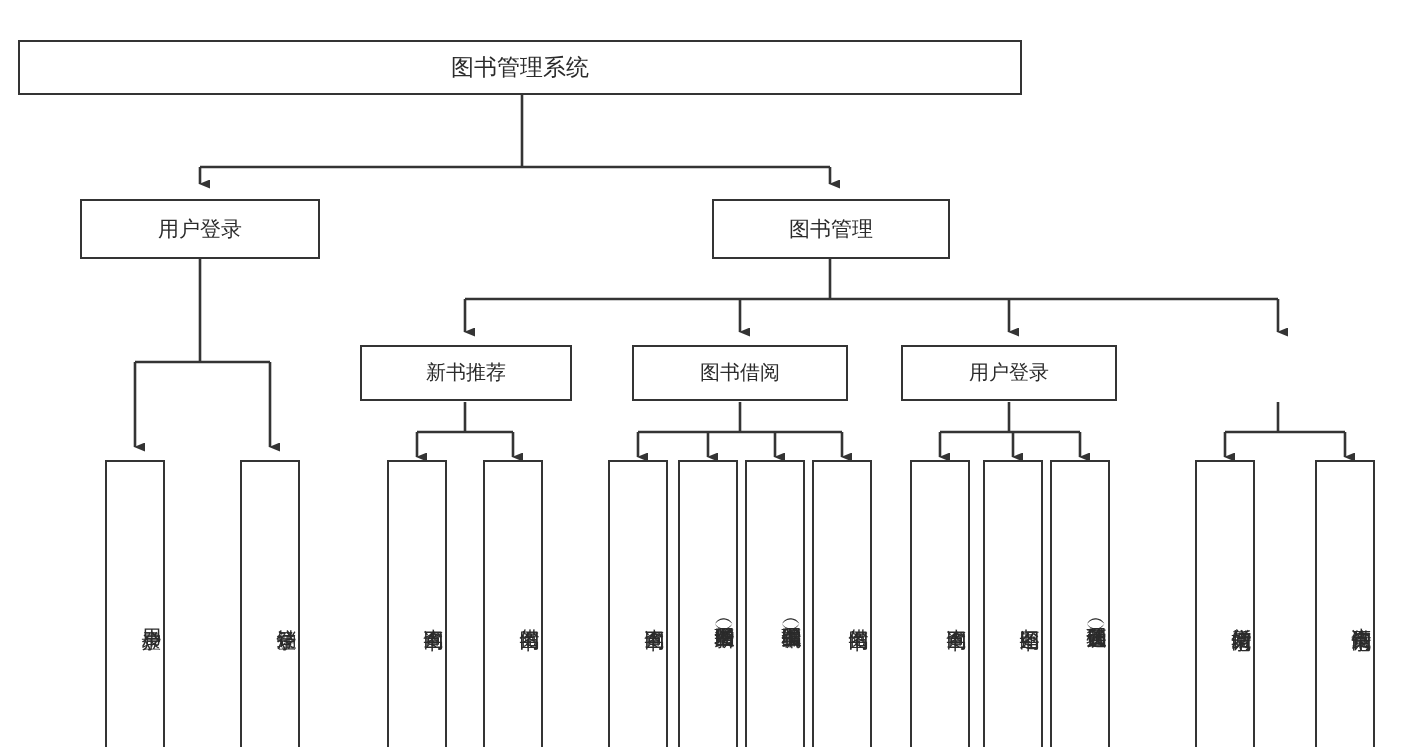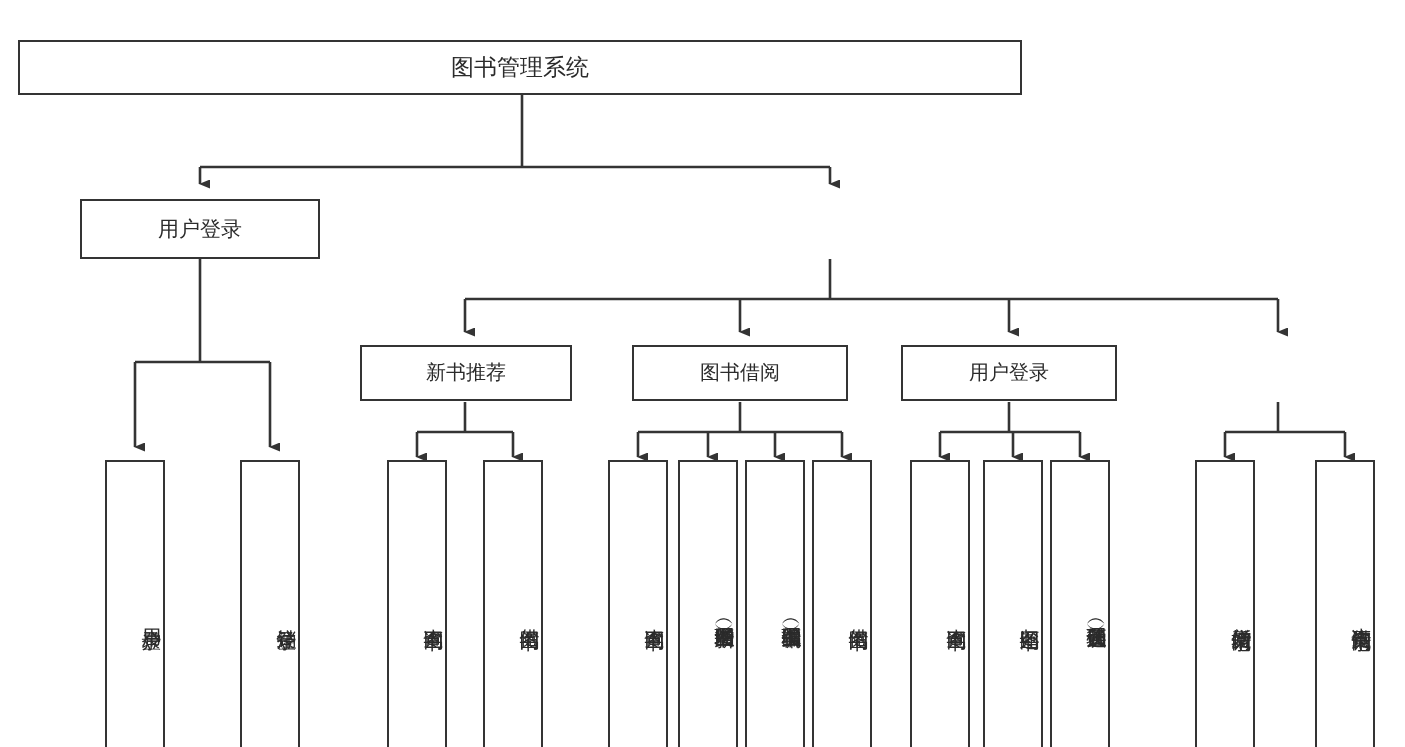--- a/index.html
+++ b/index.html
@@ -129,20 +129,23 @@
     </g>
   </svg>
 
   <div class="node root" style="left:18px; top:13px; width:1004px; height:55px;">
     <span class="label">图书管理系统</span>
   </div>
 
   <div class="node lvl2" style="left:80px; top:172px; width:240px; height:60px;">
     <span class="label">用户登录</span>
   </div>
+  <div class="node lvl2" style="left:712px; top:172px; width:238px; height:60px;">
+    <span class="label">图书管理</span>
+  </div>
 
   <div class="node lvl3" style="left:360px; top:318px; width:212px; height:56px;">
     <span class="label">新书推荐</span>
   </div>
   <div class="node lvl3" style="left:632px; top:318px; width:216px; height:56px;">
     <span class="label">图书借阅</span>
   </div>
   <div class="node lvl3" style="left:901px; top:318px; width:216px; height:56px;">
     <span class="label">用户登录</span>
   </div>

